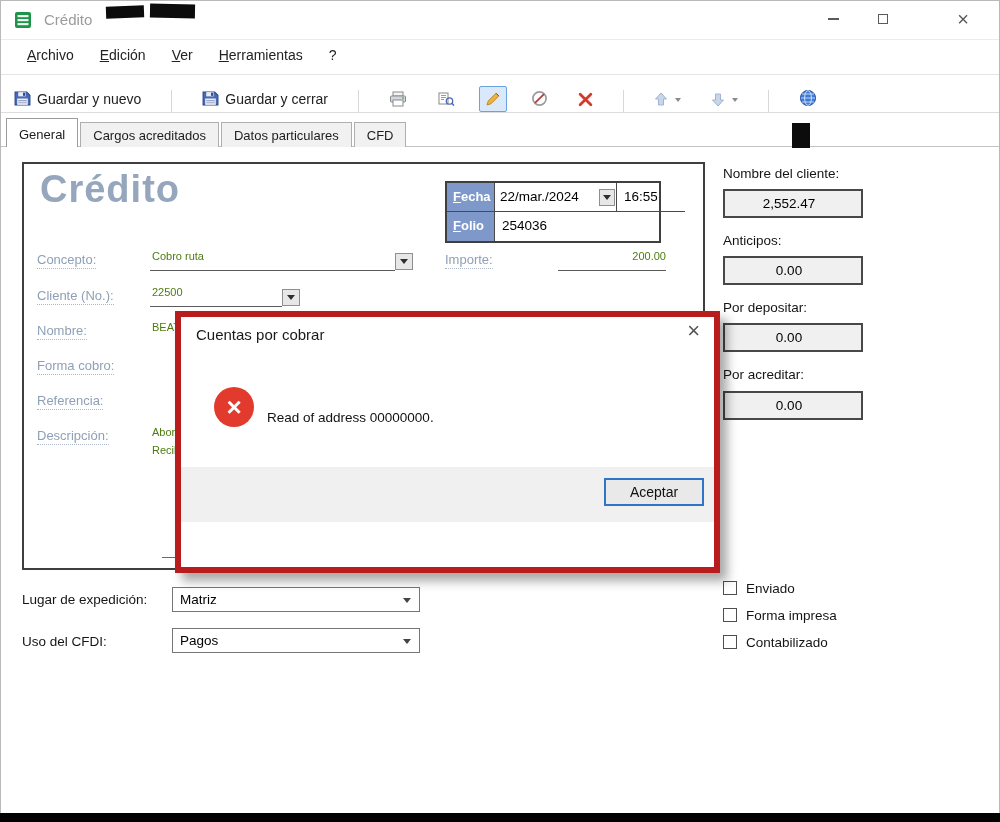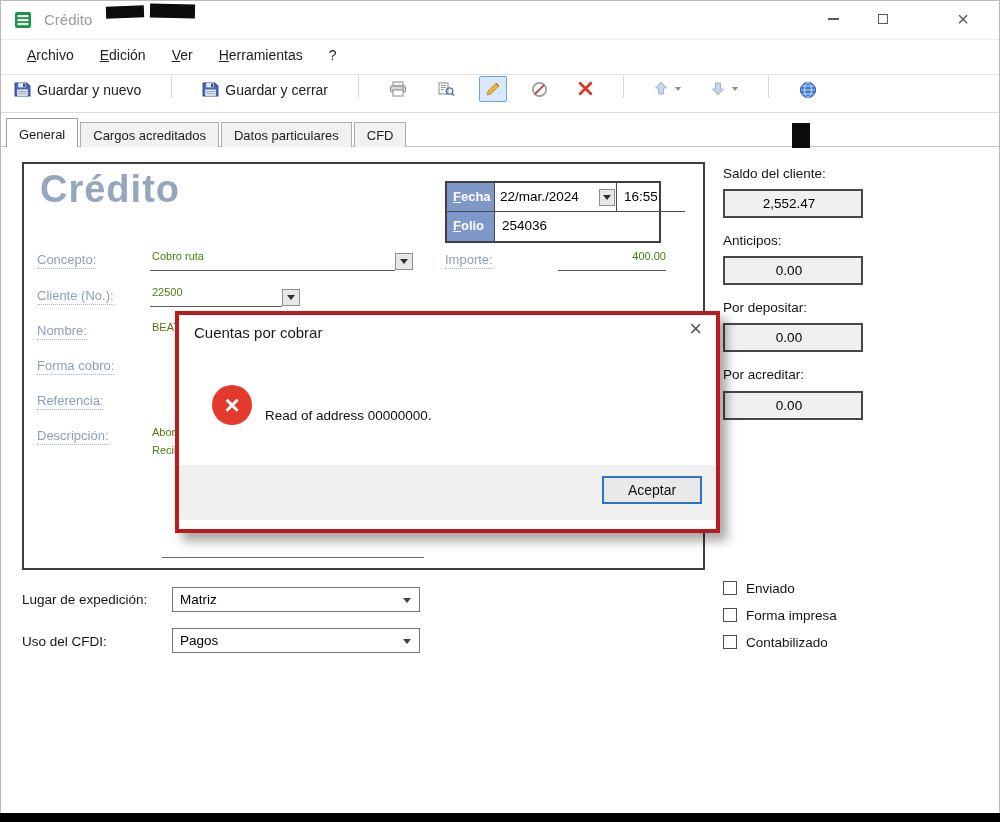--- a/index.html
+++ b/index.html
@@ -14,21 +14,21 @@
   .redact{position:absolute;background:#0c0c0c;z-index:40}
   
   .titlebar{position:absolute;left:0;top:0;width:1000px;height:40px;background:#fff;border-bottom:1px solid #ececec}
   .win-title{position:absolute;left:44px;top:11px;font-size:15px;color:#9b9b9b}
   .win-btn{position:absolute;top:6px;width:34px;height:26px;display:flex;align-items:center;justify-content:center;color:#5a5a5a;cursor:default}
   
   .menubar{position:absolute;left:0;top:41px;width:1000px;height:34px;background:#fff;border-bottom:1px solid #e4e4e4;padding-left:14px;display:flex;}
   .menu-item{display:inline-block;padding:6px 13px;font-size:14px;color:#222}
   .menu-item::first-letter{text-decoration:underline}
   
-  .toolbar{position:absolute;left:0;top:76px;width:1000px;height:37px;background:#fff;border-bottom:1px solid #dcdcdc;display:flex;align-items:flex-start;padding-left:8px;gap:18px}
+  .toolbar{position:absolute;left:0;top:76px;width:1000px;height:37px;background:#fff;border-bottom:1px solid #dcdcdc;display:flex;align-items:flex-end;padding-left:8px;gap:18px}
   .tb-btn{display:flex;align-items:center;gap:6px;padding:4px 5px;border:1px solid transparent;border-radius:2px}
   .tb-btn>span{display:flex;align-items:center}
   .tb-label{display:inline-block;font-size:14px;color:#222}
   .tb-label::first-letter{text-decoration:underline}
   .tb-sep{width:1px;height:22px;background:#d8d8d8;margin:0 6px}
   .tb-selected{background:#d9e9fb;border-color:#69a3de}
   .caret-down{width:0;height:0;border-left:3.5px solid transparent;border-right:3.5px solid transparent;border-top:4px solid #8a8a8a;margin-left:1px}
   
   .tabs-baseline{position:absolute;left:0;top:146px;width:1000px;height:1px;background:#c2c2c2;z-index:1}
   .tabstrip{position:absolute;left:6px;top:118px;height:29px;display:flex;align-items:flex-end;z-index:2}
@@ -51,21 +51,21 @@
   .total-label{position:absolute;font-size:13.5px;color:#151515;white-space:nowrap}
   .total-box{position:absolute;width:140px;height:29px;border:2px solid #484848;background:#f0f0f0;font-size:13.5px;color:#000;text-align:center;padding:5px 8px 0 0}
   
   .biglabel{position:absolute;font-size:13.5px;color:#151515;white-space:nowrap}
   .combo{position:absolute;width:248px;height:25px;border:1px solid #767676;background:#fff;font-size:13.5px;color:#000;padding:4px 22px 0 7px}
   .combo .chev{position:absolute;right:8px;top:10px;width:0;height:0;border-left:4px solid transparent;border-right:4px solid transparent;border-top:5px solid #444}
   
   .checkbox{position:absolute;width:14px;height:14px;border:1px solid #4e4e4e;background:#fff}
   .cb-label{position:absolute;font-size:13.5px;color:#151515;white-space:nowrap}
   
-  .dialog{position:absolute;left:175px;top:311px;width:545px;height:222px;background:#fff;border:4px solid #b91c1c;box-shadow:7px 8px 10px rgba(0,0,0,.35);z-index:10}
+  .dialog{position:absolute;left:175px;top:311px;width:545px;height:262px;background:#fff;border:6px solid #b91c1c;box-shadow:7px 8px 10px rgba(0,0,0,.35);z-index:10}
   .dialog-footer{position:absolute;left:0;top:150px;width:100%;height:55px;background:#f0f0f0}
   .dialog-title{position:absolute;left:15px;top:9px;font-size:15px;color:#1a1a1a}
   .dialog-close{position:absolute;right:14px;top:3px;font-size:22px;color:#555;line-height:1}
   .err-icon{position:absolute;left:33px;top:70px;width:40px;height:40px;border-radius:50%;background:var(--error-red);color:#fff;display:flex;align-items:center;justify-content:center;font-size:26px;font-weight:bold}
   .dlg-msg{position:absolute;font-size:13.5px;color:#111;white-space:nowrap}
   .ok-btn{position:absolute;left:423px;top:161px;width:100px;height:28px;background:#e9e9e9;border:2px solid var(--focus-blue);font-size:14px;color:#111;display:flex;align-items:center;justify-content:center;font-family:inherit}
   .black-bar{position:absolute;left:0;top:813px;width:1000px;height:9px;background:#000;z-index:60}
 </style>
 </head>
 <body>
@@ -230,21 +230,21 @@
   </div>
 
   <span class="flabel" style="left:13px;top:88px">Concepto:</span>
   <span class="fvalue" style="left:128px;top:86px">Cobro ruta</span>
   <span class="vline" style="left:126px;top:106px;width:245px"></span>
   <span class="dd-btn" style="left:371px;top:89px">
       <span class="tri"></span>
     </span>
 
   <span class="flabel" style="left:421px;top:88px">Importe:</span>
-  <span class="fvalue" style="left:534px;top:86px;width:108px;text-align:right">400.00</span>
+  <span class="fvalue" style="left:534px;top:86px;width:108px;text-align:right">200.00</span>
   <span class="vline" style="left:534px;top:106px;width:108px"></span>
 
   <span class="flabel" style="left:13px;top:124px">Cliente (No.):</span>
   <span class="fvalue" style="left:128px;top:122px">22500</span>
   <span class="vline" style="left:126px;top:142px;width:132px"></span>
   <span class="dd-btn" style="left:258px;top:125px">
       <span class="tri"></span>
     </span>
 
   <span class="flabel" style="left:13px;top:159px">Nombre:</span>
@@ -253,21 +253,21 @@
   <span class="flabel" style="left:13px;top:194px">Forma cobro:</span>
   <span class="flabel" style="left:13px;top:229px">Referencia:</span>
 
   <span class="flabel" style="left:13px;top:264px">Descripción:</span>
   <span class="fvalue" style="left:128px;top:262px">Abon</span>
   <span class="fvalue" style="left:128px;top:280px">Recib</span>
 
   <span class="vline" style="left:138px;top:393px;width:262px;background:#6a6a6a"></span>
 </div>
 
-<span class="total-label" style="left:723px;top:166px">Saldo del cliente:</span>
+<span class="total-label" style="left:723px;top:166px">Nombre del cliente:</span>
 <div class="total-box" style="left:723px;top:189px">2,552.47</div>
 
 <span class="total-label" style="left:723px;top:233px">Anticipos:</span>
 <div class="total-box" style="left:723px;top:256px">0.00</div>
 
 <span class="total-label" style="left:723px;top:300px">Por depositar:</span>
 <div class="total-box" style="left:723px;top:323px">0.00</div>
 
 <span class="total-label" style="left:723px;top:367px">Por acreditar:</span>
 <div class="total-box" style="left:723px;top:391px">0.00</div>

